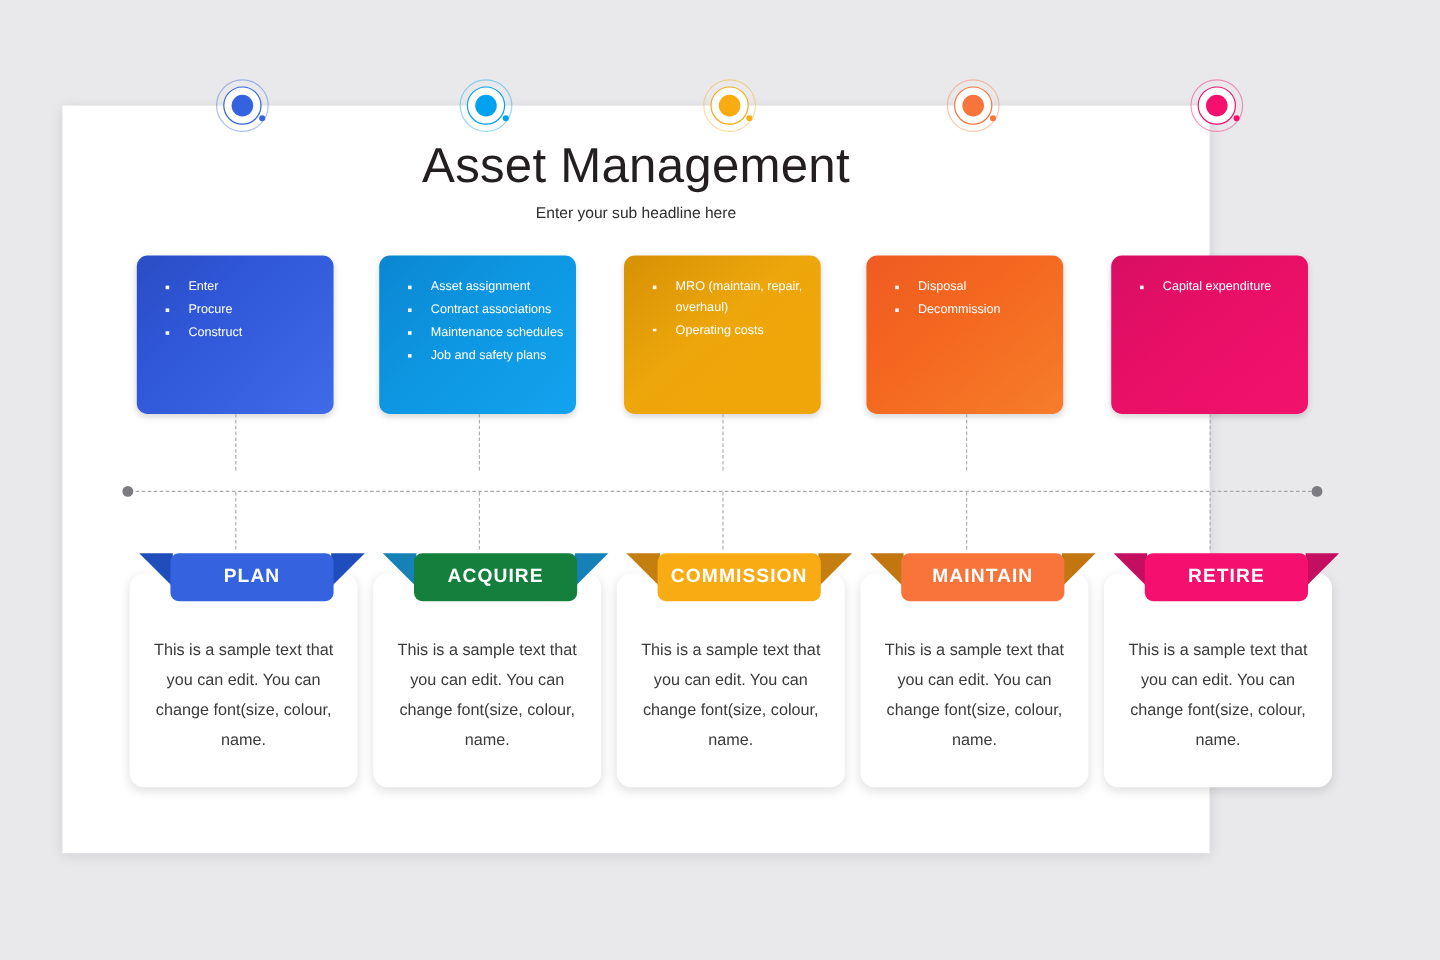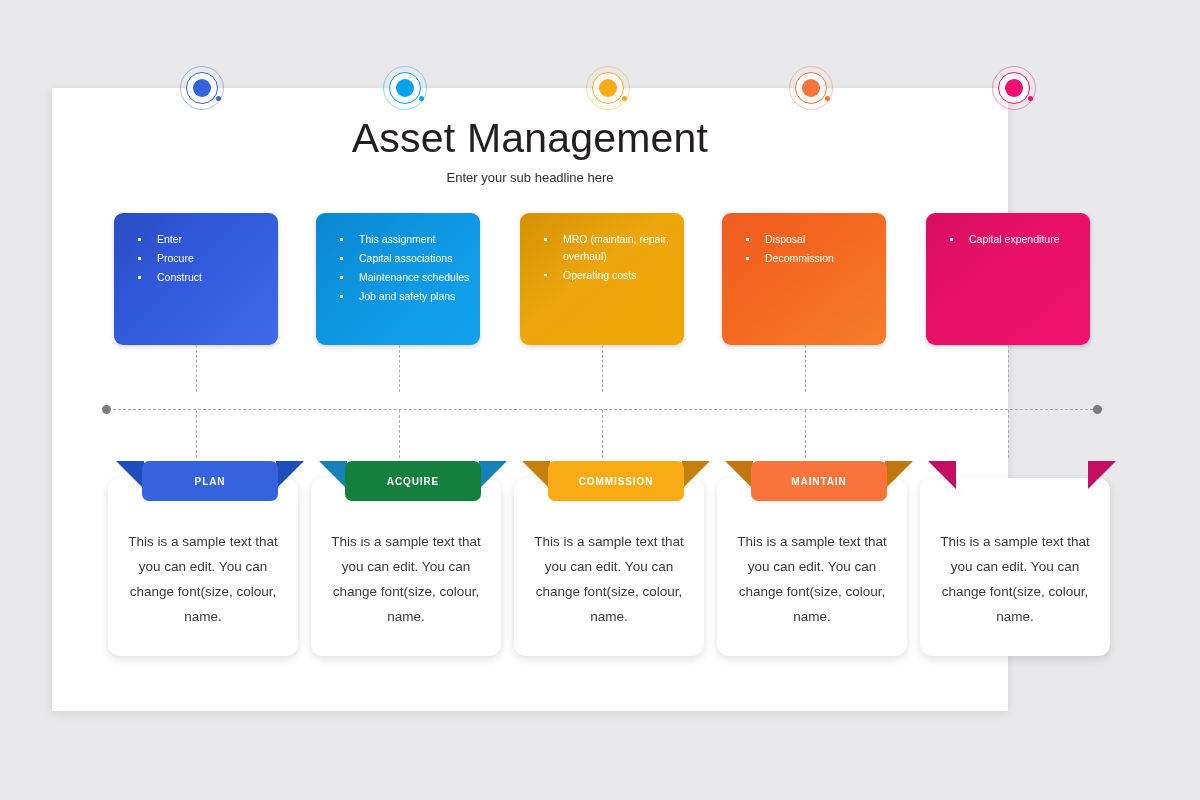--- a/index.html
+++ b/index.html
@@ -211,21 +211,21 @@
     position: absolute;
     left: 34px;
     top: 0;
     width: 136px;
     height: 40px;
     border-radius: 7px;
     display: flex;
     align-items: center;
     justify-content: center;
     color: #ffffff;
-    font-size: 10px;
+    font-size: 16px;
     font-weight: 700;
     letter-spacing: 0.9px;
   }
   .rb-0 { background: #3563e0; }  .wg-0 { border-top-color: #1f4dbc; }
   .rb-1 { background: #15803d; }  .wg-1 { border-top-color: #1681b8; }
   .rb-2 { background: #f9ab13; }  .wg-2 { border-top-color: #c47f10; }
   .rb-3 { background: #f8743a; }  .wg-3 { border-top-color: #c2760f; }
   .rb-4 { background: #f50f6e; }  .wg-4 { border-top-color: #c40f60; }
 
   
@@ -286,22 +286,22 @@
     <div class="ribbon">
       <div class="wing wing-l wg-0"></div>
       <div class="wing wing-r wg-0"></div>
       <div class="ribbon-main rb-0">PLAN</div>
     </div>
   </div>
 
   <div class="col col-1">
     <div class="topbox tb-1">
       <ul>
-        <li>This assignment</li>
-        <li>Capital associations</li>
+        <li>Asset assignment</li>
+        <li>Contract associations</li>
         <li>Maintenance schedules</li>
         <li>Job and safety plans</li>
       </ul>
     </div>
     <div class="vline"></div>
     <div class="vline-low"></div>
     <div class="marker">
       <div class="ring-outer" style="border-color:#03a2f0"></div>
       <div class="ring-mid" style="border-color:#03a2f0"></div>
       <div class="dot-core" style="background:#03a2f0"></div>
@@ -380,16 +380,17 @@
       <div class="ring-mid" style="border-color:#f50f6e"></div>
       <div class="dot-core" style="background:#f50f6e"></div>
       <div class="dot-sat" style="background:#f50f6e"></div>
     </div>
     <div class="card">
       <div class="card-text">This is a sample text that you can edit. You can change font(size, colour, name.</div>
     </div>
     <div class="ribbon">
       <div class="wing wing-l wg-4"></div>
       <div class="wing wing-r wg-4"></div>
+      <div class="ribbon-main rb-4">RETIRE</div>
     </div>
   </div>
 
 </div>
 
 </body></html>

